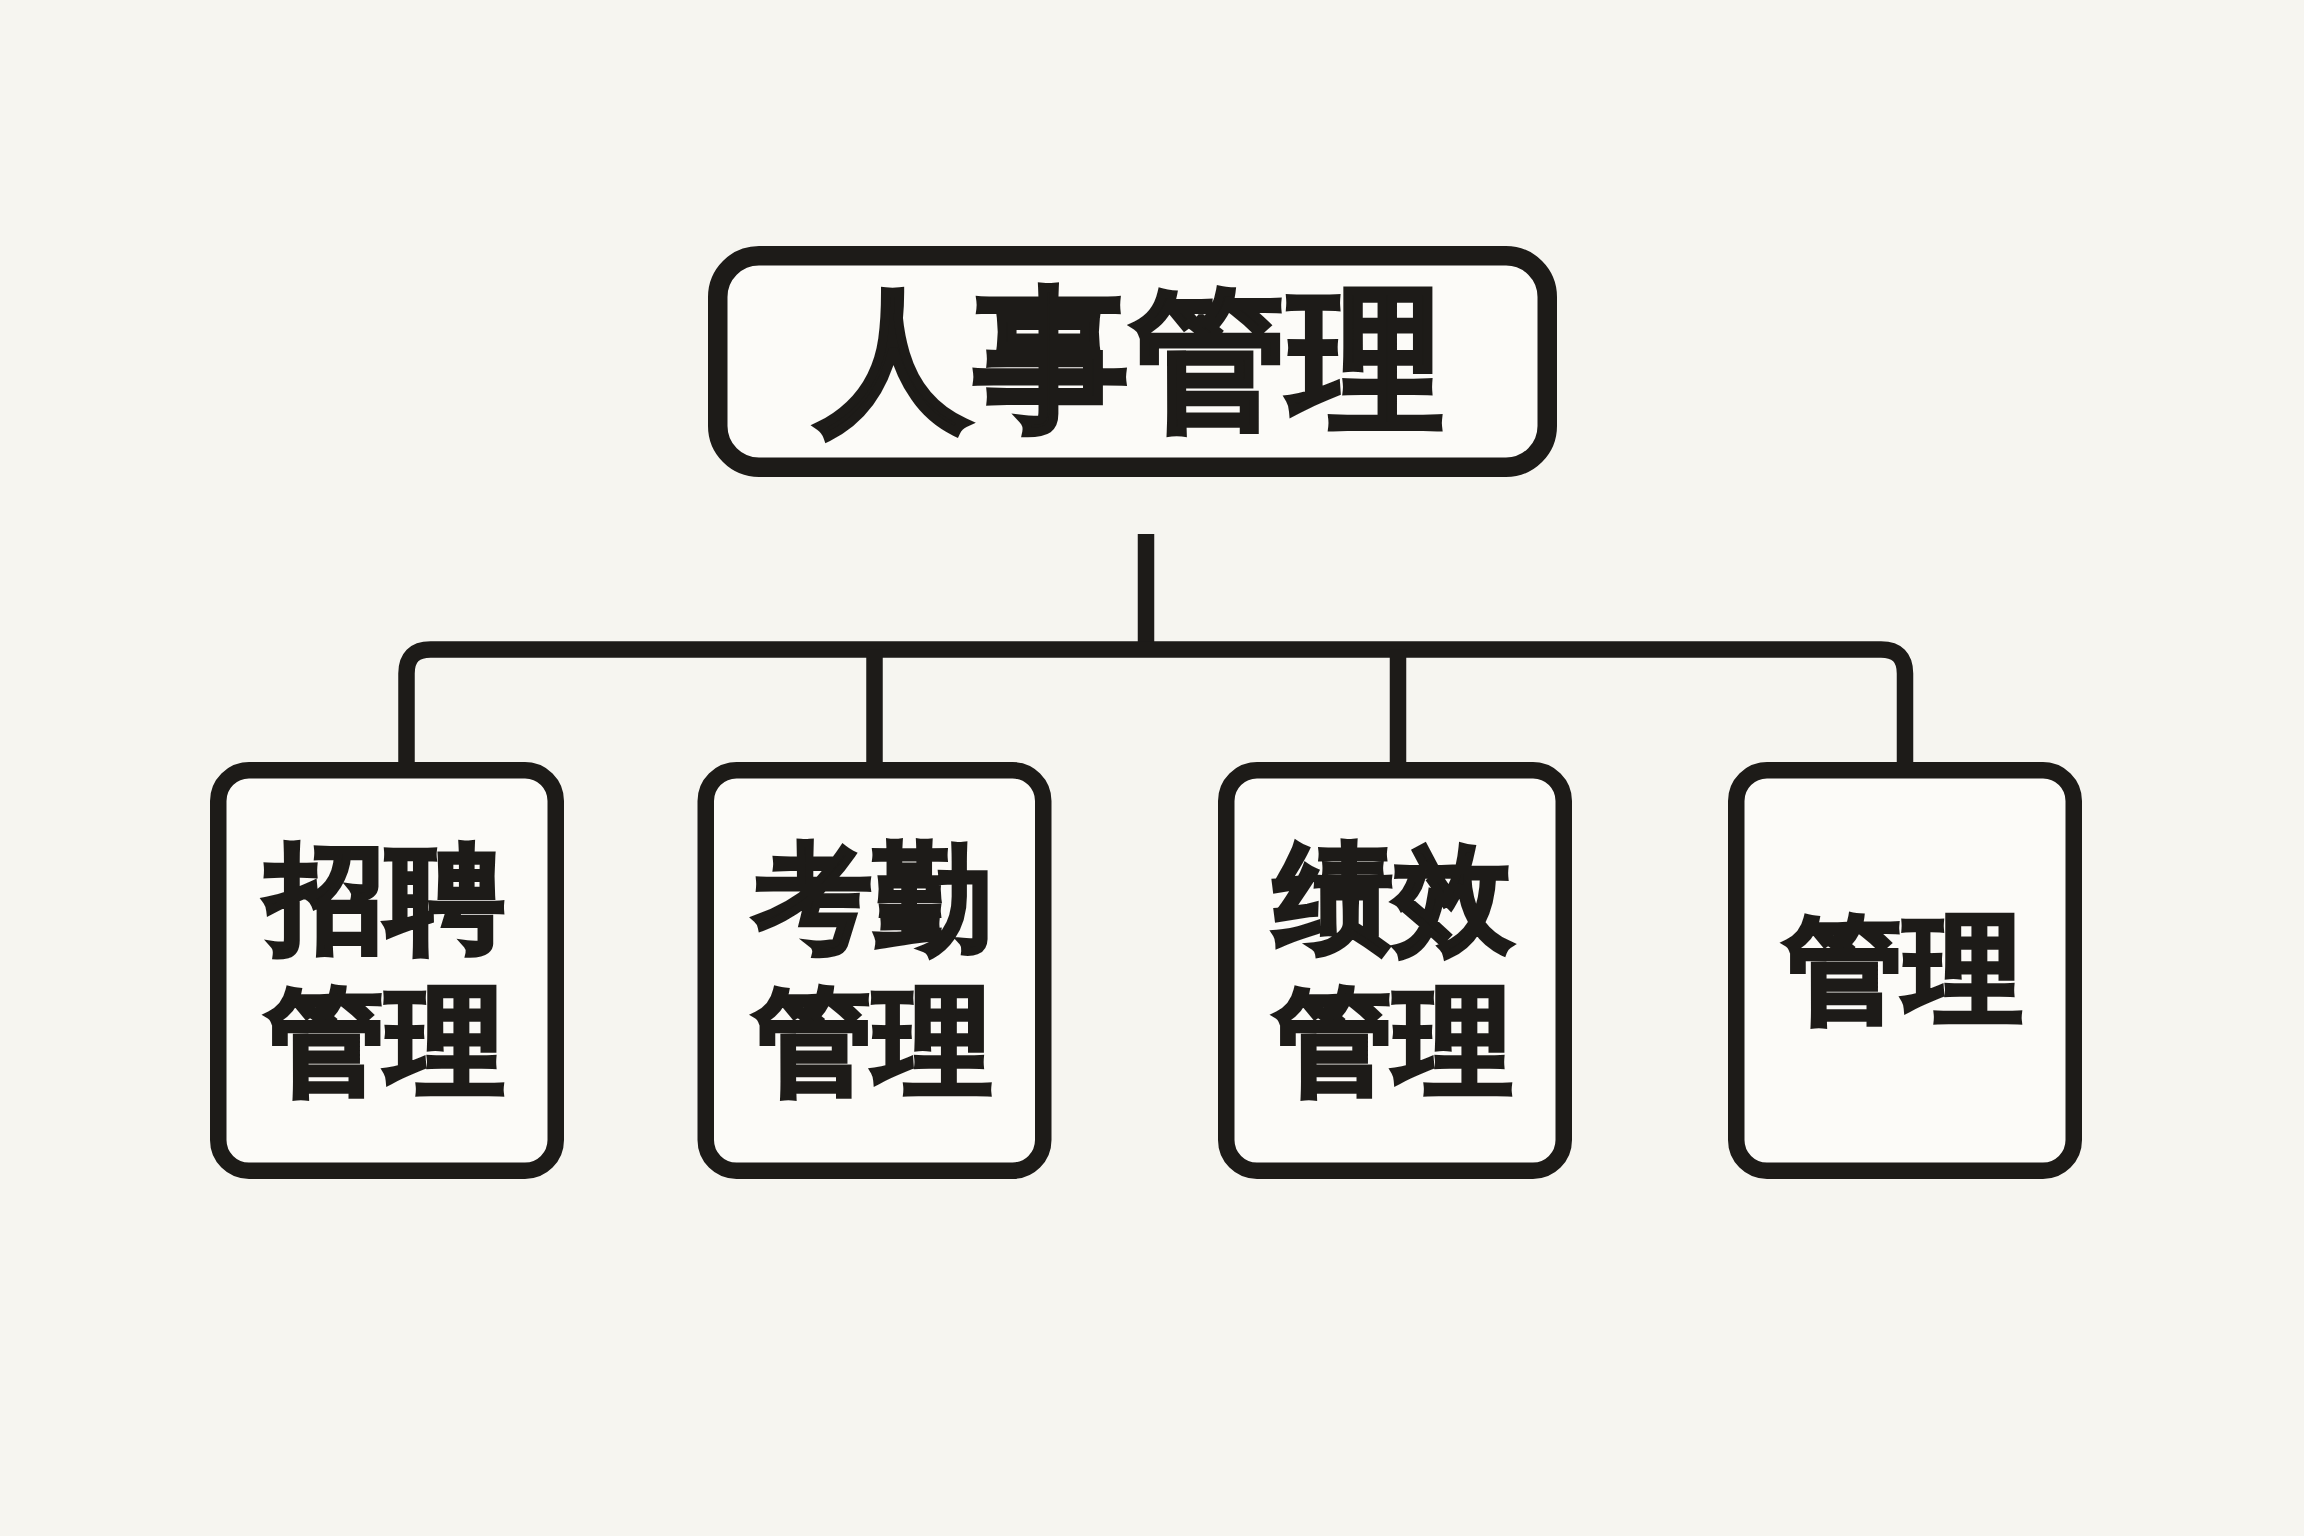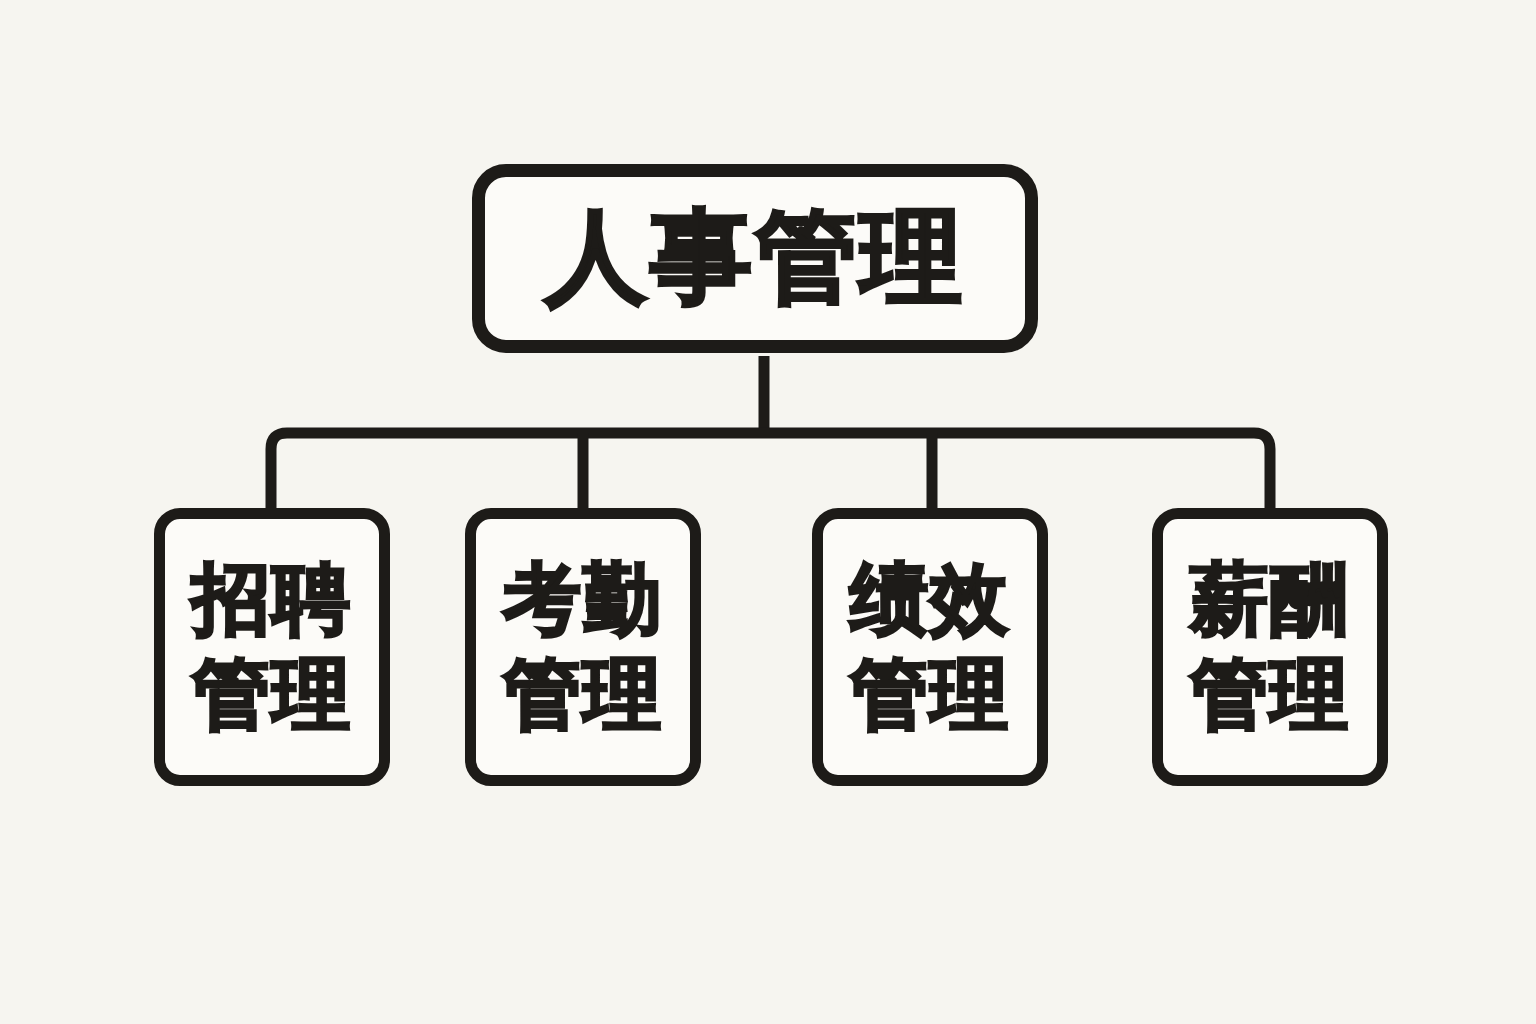--- a/index.html
+++ b/index.html
@@ -29,37 +29,37 @@
     display:flex;
     flex-direction:column;
     align-items:center;
     justify-content:center;
     color:var(--ink);
     font-weight:900;
     text-align:center;
     -webkit-text-stroke:3px var(--ink);
   }
   .node.root{
-    left:472px;top:164px;width:566px;height:189px;
+    left:472px;top:164px;width:566px;height:154px;
     border-radius:34px;
     border-width:13px;
     font-size:102px;
     letter-spacing:3px;
     text-align:center;
   }
   .node.child{
     top:508px;width:236px;height:278px;
     border-radius:26px;
     border-width:11px;
     font-size:78px;
     line-height:1.22;
     letter-spacing:2px;
   }
   .node.child .line{display:block;}
-  #child-0{left:154px;}
+  #child-0{left:140px;}
   #child-1{left:465px;}
   #child-2{left:812px;text-align:center;}
   #child-3{left:1152px;}
 </style>
 </head>
 <body>
 
 <div class="canvas">
 
   <svg class="connectors" viewBox="0 0 1536 1024" xmlns="http://www.w3.org/2000/svg">
@@ -87,17 +87,16 @@
     <span class="line">考勤</span>
     <span class="line">管理</span>
   </div>
 
   <div class="node child" id="child-2">
     <span class="line">绩效</span>
     <span class="line">管理</span>
   </div>
 
   <div class="node child" id="child-3">
-    <span class="line">薪酬</span>
     <span class="line">管理</span>
   </div>
 
 </div>
 
 </body></html>

